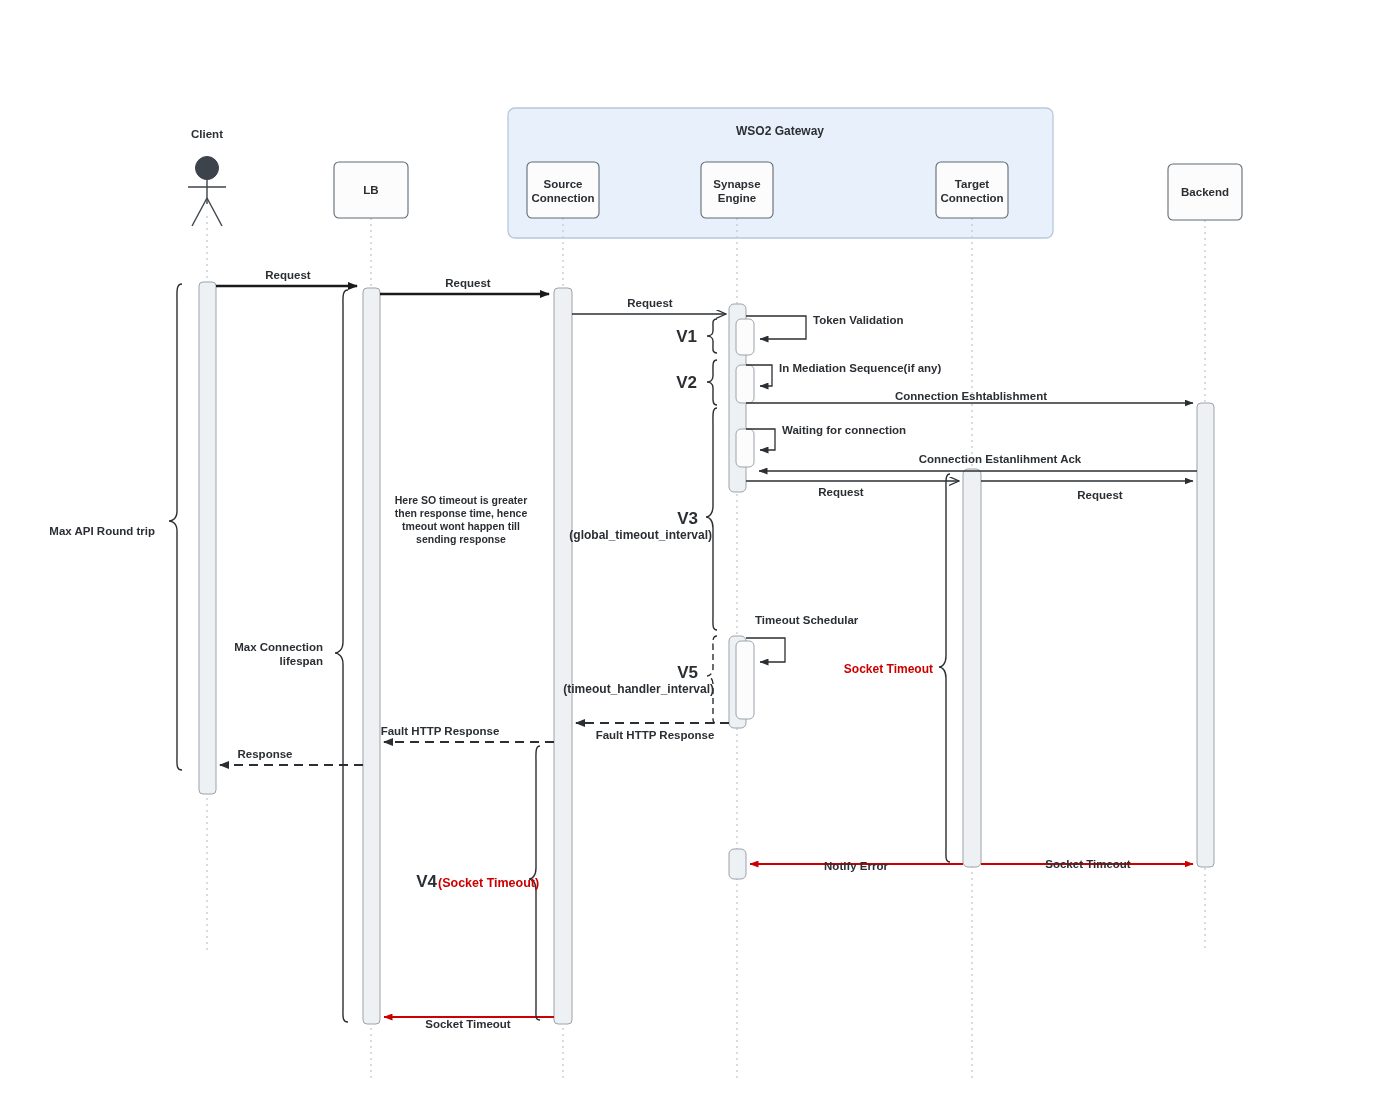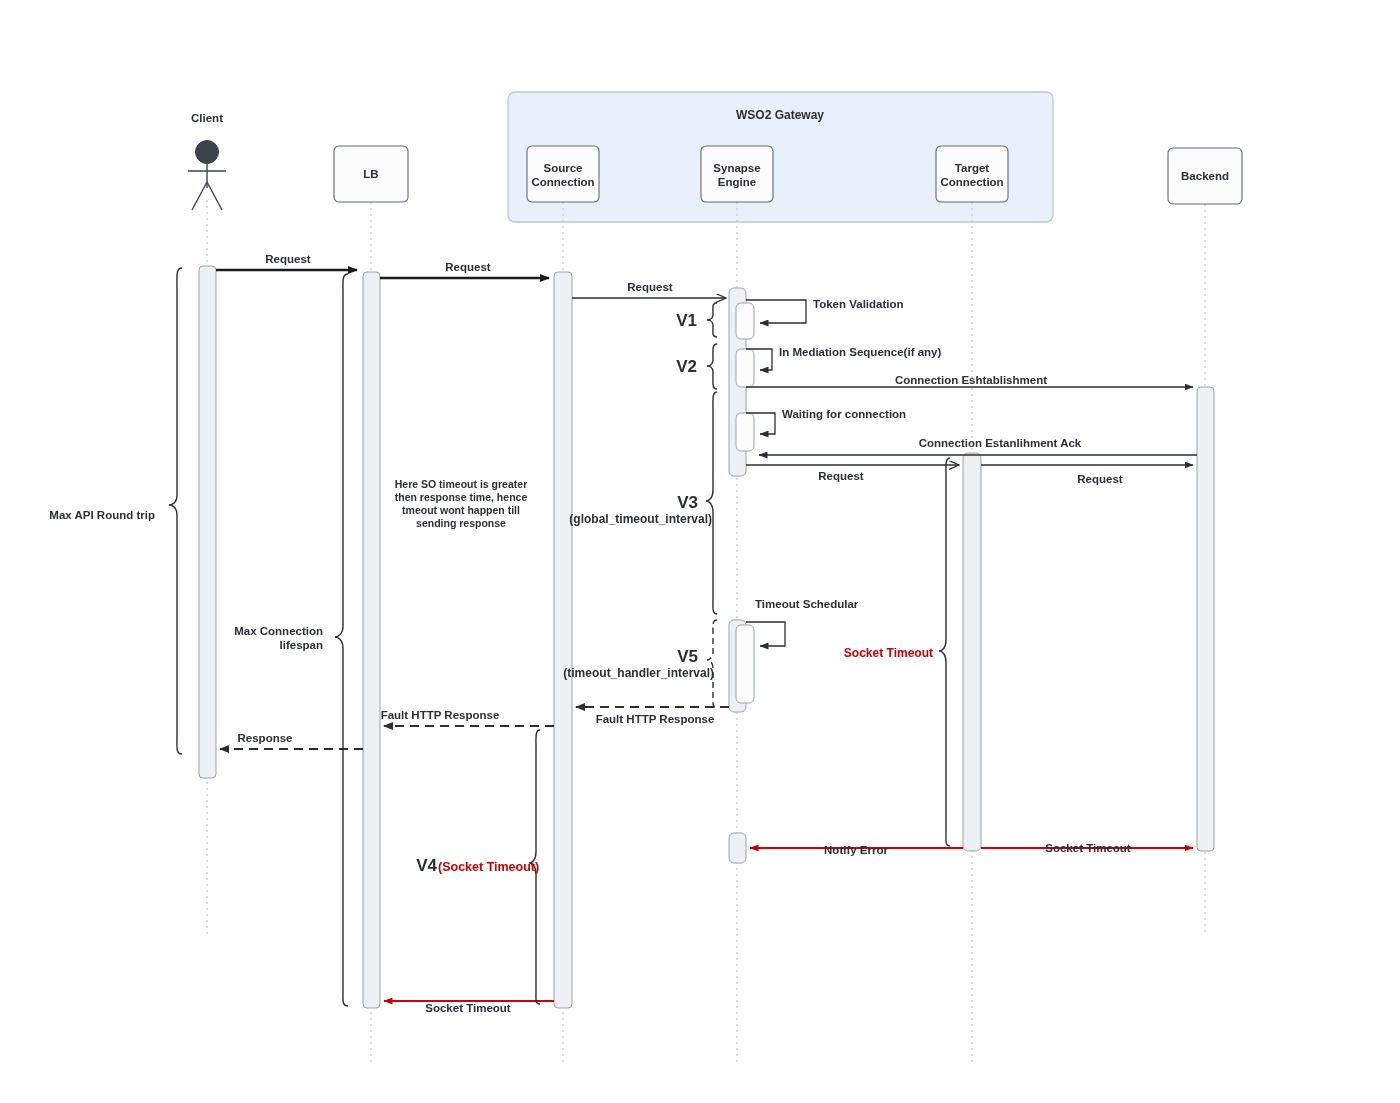--- a/index.html
+++ b/index.html
@@ -4,21 +4,21 @@
 <style>
   * { box-sizing: border-box; }
   html, body { margin:0; padding:0; }
   body {
     width:1400px; height:1103px;
     background:#ffffff;
     font-family:"Liberation Sans", sans-serif;
     position:relative;
     overflow:hidden;
   }
-  #stage { position:absolute; left:0; top:0; width:1400px; height:860px; }
+  #stage { position:absolute; left:0; top:16px; width:1400px; height:860px; }
   svg#diagram { position:absolute; left:0; top:0; width:1400px; height:1103px; }
   .lbl { font-family:"Liberation Sans", sans-serif; font-weight:bold; fill:#2b2f33; }
   .lbl-msg { font-size:11.5px; }
   .lbl-node { font-size:11.5px; }
   .lbl-group { font-size:12px; }
   .lbl-brace { font-size:11.5px; }
   .lbl-v { font-size:17px; font-weight:bold; fill:#2b2f33; }
   .lbl-v-red { font-size:12.5px; font-weight:bold; fill:#cc0000; }
   .lbl-red { font-size:12px; font-weight:bold; fill:#cc0000; }
   .lbl-note { font-size:10.5px; font-weight:bold; fill:#2b2f33; }

